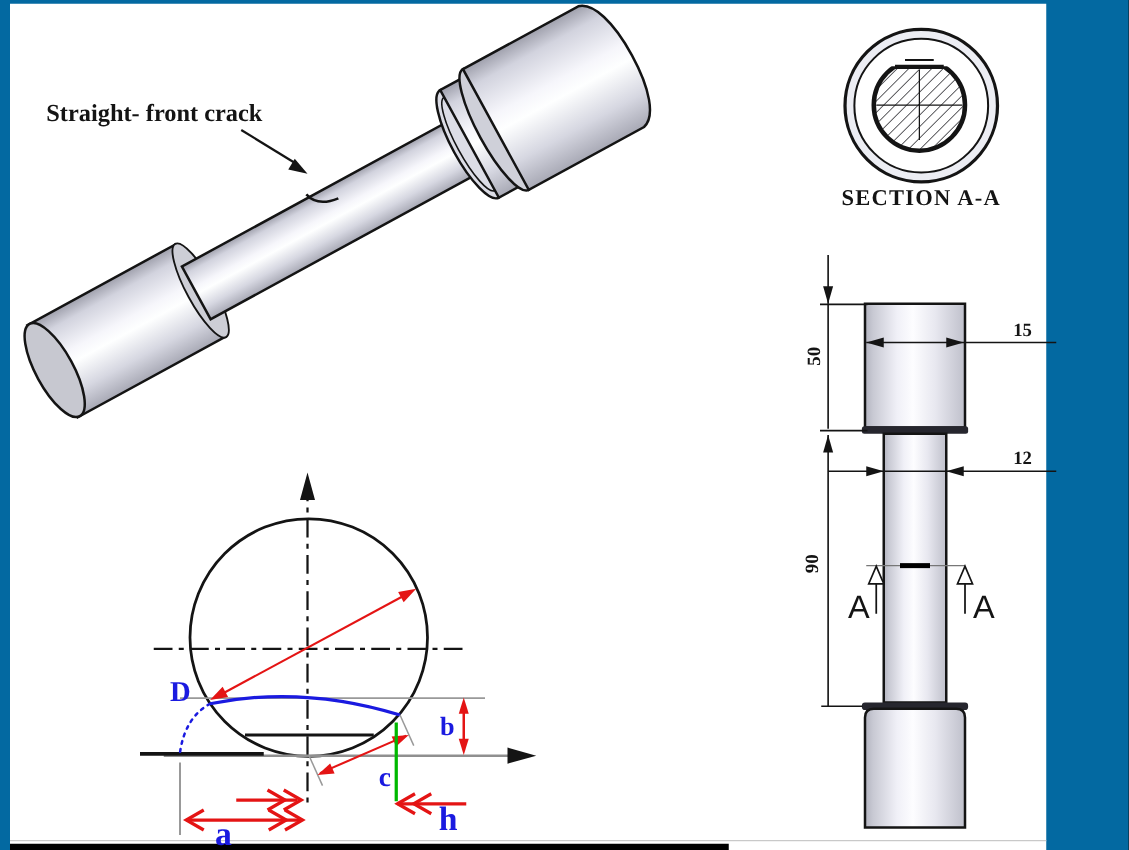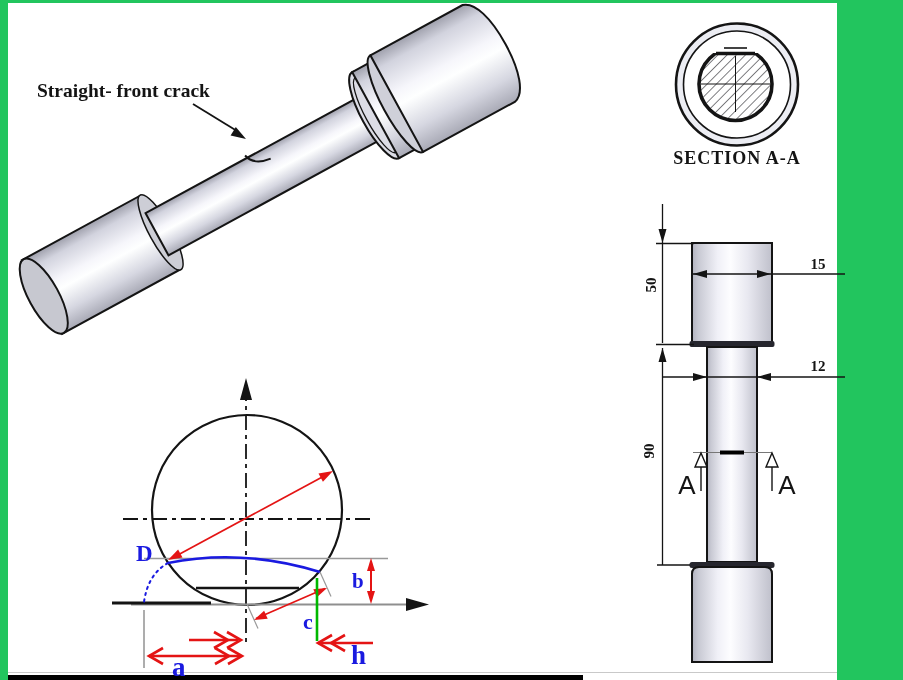--- a/index.html
+++ b/index.html
@@ -1,16 +1,16 @@
 <!DOCTYPE html>
 <html><head>
 <meta charset="utf-8">
 <style>
   html,body{margin:0;padding:0;background:#000;}
-  .stage{position:relative;width:903px;height:680px;background:#22c55e;overflow:hidden;
+  .stage{position:relative;width:903px;height:680px;background:#0369a1;overflow:hidden;
          font-family:"Liberation Serif","DejaVu Serif",serif;}
   svg{position:absolute;left:0;top:0;display:block;}
   text{user-select:none;}
   .dim-num{font-family:"Liberation Serif","DejaVu Serif",serif;font-weight:bold;font-size:15px;fill:#141414;}
   .sec-letter{font-family:"Liberation Sans","DejaVu Sans",sans-serif;font-size:26px;fill:#141414;}
   .blue-label{font-family:"Liberation Serif","DejaVu Serif",serif;font-weight:bold;fill:#1a1ae0;}
   .title-text{font-family:"Liberation Serif","DejaVu Serif",serif;font-weight:bold;fill:#141414;}
 </style>
 </head>
 <body>

